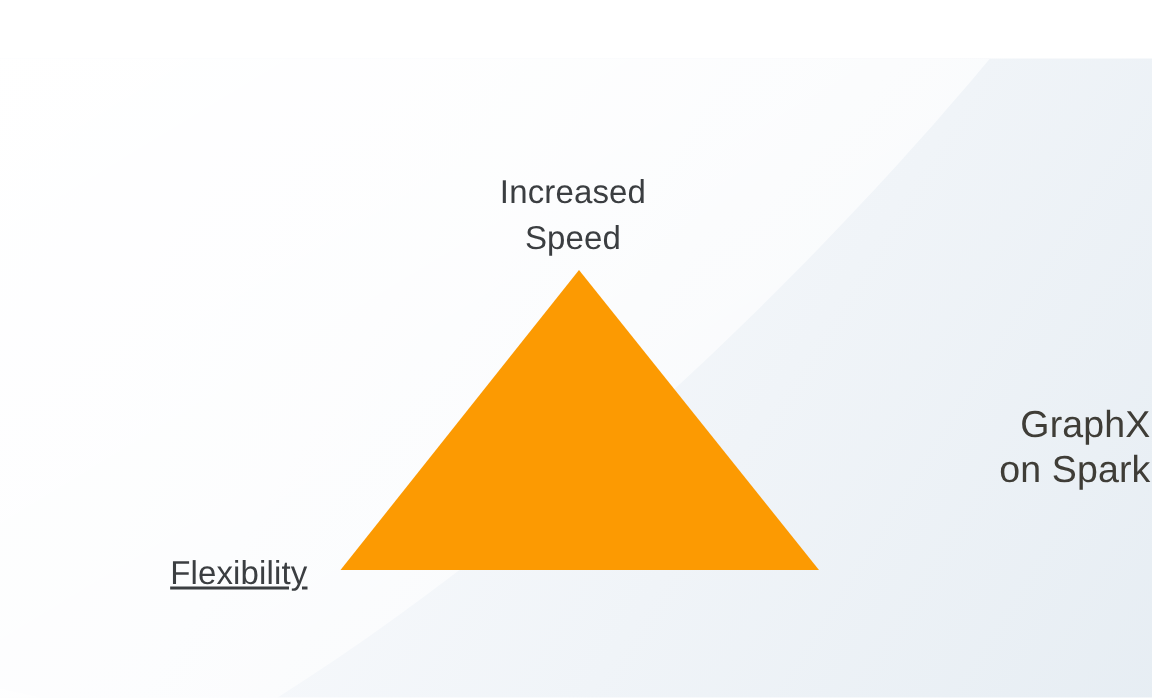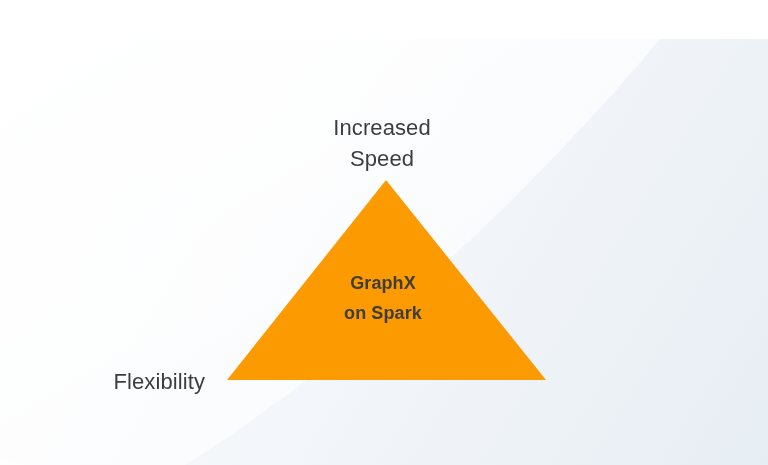--- a/index.html
+++ b/index.html
@@ -61,40 +61,41 @@
     width: 768px;
     text-align: center;
     transform: translateX(-2px);
   }
 
   #label-left {
     right: 563px;
     top: 327px;
     text-align: right;
     white-space: nowrap;
+    text-decoration: underline;
   }
 
   #label-right {
     left: 557px;
     top: 327px;
     text-align: center;
     white-space: pre-line;
   }
 
   #label-center {
     position: absolute;
     left: 0;
     top: 229px;
     width: 768px;
-    text-align: center;
+    text-align: right;
     transform: translateX(-1px);
     color: #3f3d37;
-    font-size: 18px;
+    font-size: 25px;
     line-height: 30px;
-    font-weight: 700;
+    font-weight: 400;
     white-space: pre-line;
     letter-spacing: 0.1px;
   }
 </style>
 </head>
 <body>
 
 <div id="diagram-canvas">
 
   <svg class="bg-svg" viewBox="0 0 768 465" preserveAspectRatio="none" aria-hidden="true">

